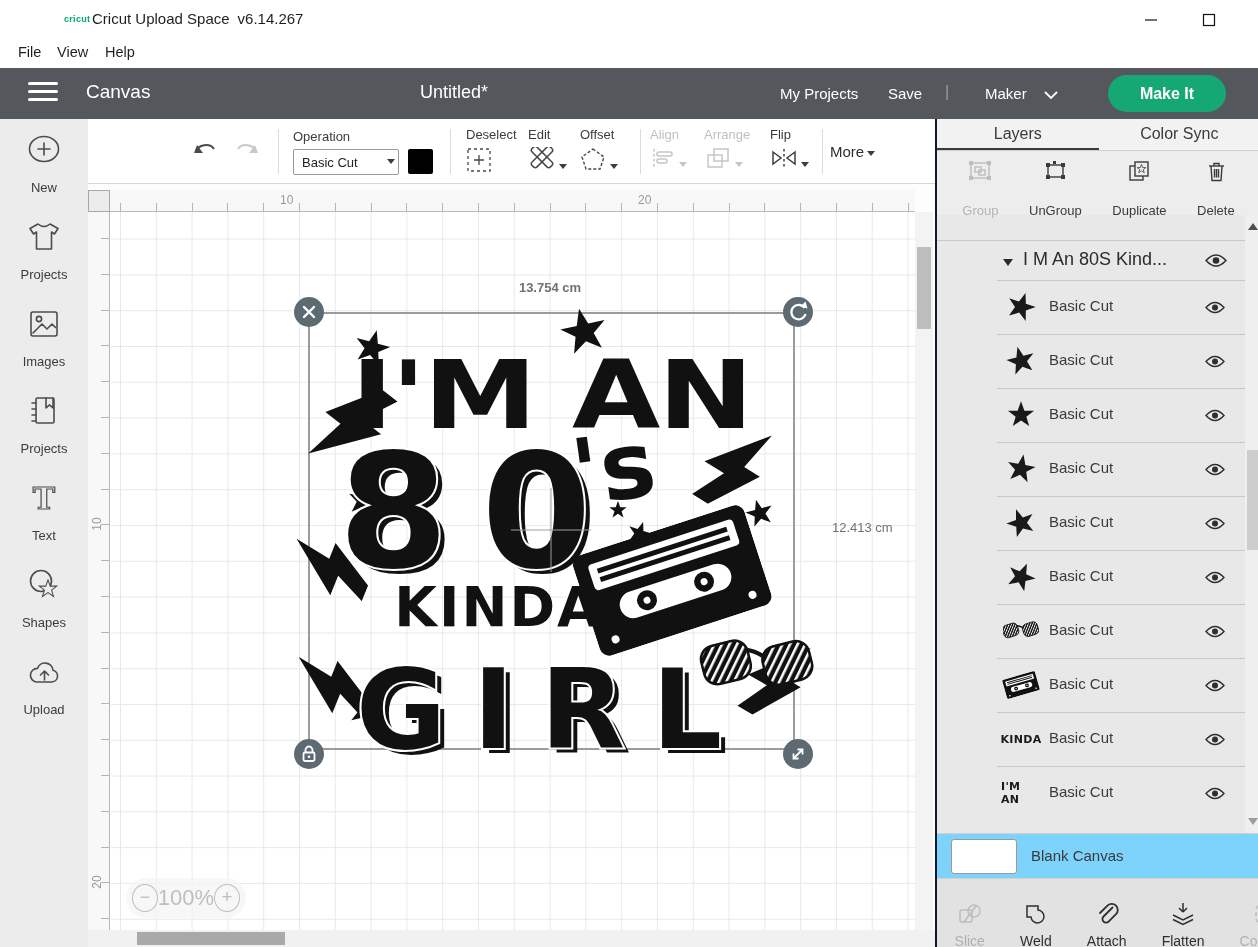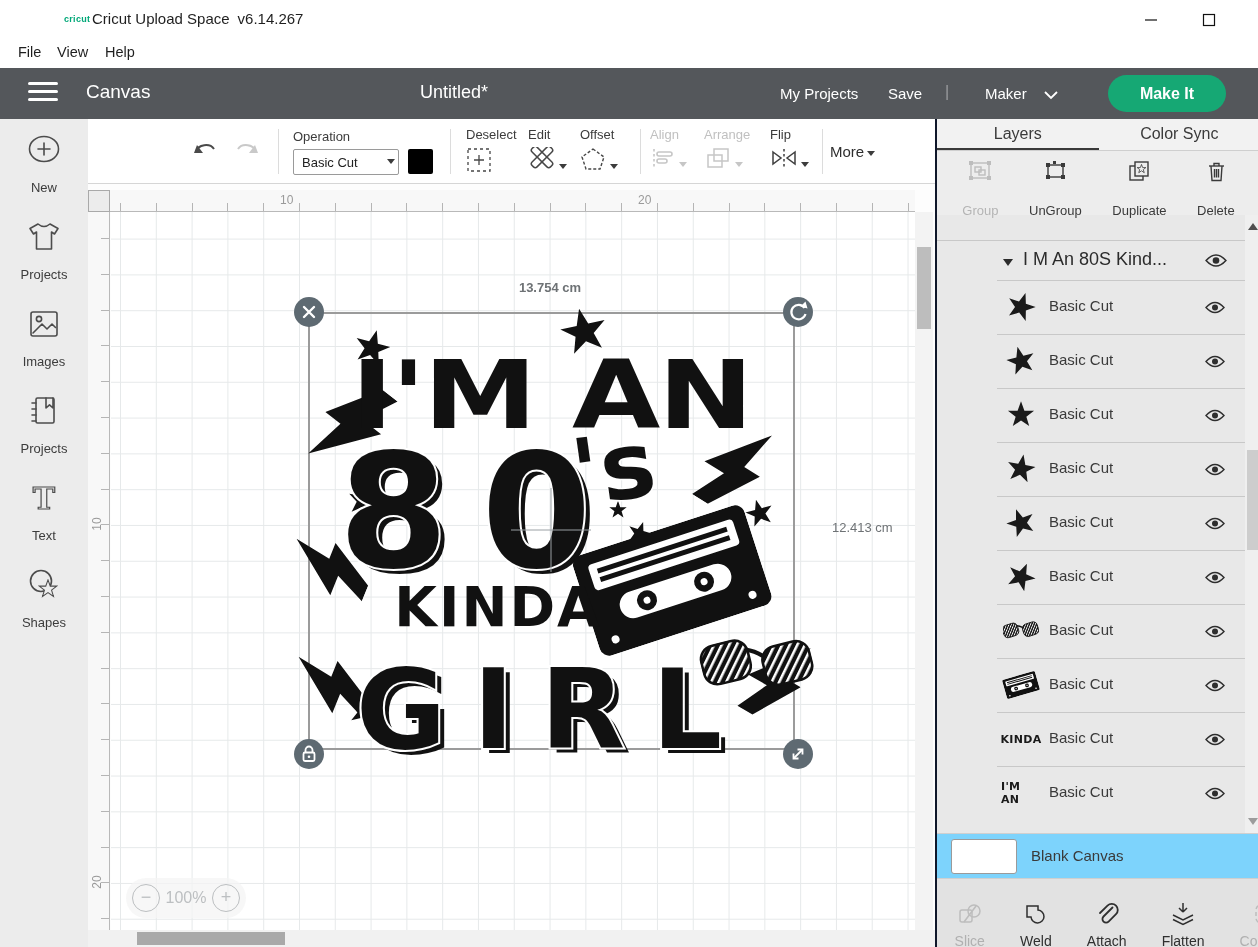--- a/index.html
+++ b/index.html
@@ -88,21 +88,21 @@
   #sel-width-label { position:absolute; left:392px; top:96px; width:140px; text-align:center;
     font-size:13px; color:#6e7275;font-weight:bold; }
   #sel-height-label { position:absolute; left:744px; top:336px; font-size:13px; color:#6e7275; }
 
   
   #zoom-pill { position:absolute; left:38px; top:694px; width:120px; height:40px; border-radius:20px;
     background:rgba(244,244,244,.72); display:flex; align-items:center; justify-content:space-between;
     padding:0 6px; }
   .zoom-circle { width:28px; height:28px; border-radius:50%; border:1.5px solid #bcbfc1; color:#bcbfc1;
     font-size:18px; line-height:25px; text-align:center; background:transparent; cursor:pointer; }
-  #zoom-level { font-size:16px; color:#bcbfc1; }
+  #zoom-level { font-size:22px; color:#bcbfc1; }
 
   
   #v-scroll { position:absolute; left:827px; top:28px; width:18px; height:718px; background:#f3f3f3; }
   #v-scroll-thumb { position:absolute; left:2px; top:35px; width:14px; height:82px; background:#bdbdbd; cursor:pointer; }
   #h-scroll { position:absolute; left:0px; top:746px; width:847px; height:17px; background:#f1f1f1; }
   #h-scroll-thumb { position:absolute; left:49px; top:2px; width:148px; height:13px; background:#a9a9a9; cursor:pointer; }
 
   
   #right-panel { position:absolute; left:935px; top:119px; width:323px; height:828px; background:#e8e8e8;
     border-left:2px solid #0f172a; }
@@ -277,20 +277,29 @@
   </div>
   <div class="side-item">
     <svg width="38" height="34">
         <g class="sicon">
       <circle cx="16" cy="13" r="10.5"></circle>
         </g>
       <use href="#sym-star" x="13" y="11" width="20" height="20" fill="#ececec" stroke="#4c4c4c" stroke-width="0.12"></use>
       </svg>
     <span class="side-label">Shapes</span>
   </div>
+  <div class="side-item">
+    <svg width="38" height="34">
+        <g class="sicon">
+      <path d="M12,27 H27 a6,6 0 0 0 1,-11.8 a8,8 0 0 0 -15.5,-1.8 a5.6,5.6 0 0 0 -0.5,13.6 Z"></path>
+      <path d="M19.5,25 V16 M19.5,16 l-4,4 M19.5,16 l4,4"></path>
+        </g>
+      </svg>
+    <span class="side-label">Upload</span>
+  </div>
 </div>
 
 <div id="toolbar">
   <span id="undo-btn">
     <svg width="30" height="26">
         <path d="M5,15 C7,7 19,6 23,12" fill="none" stroke="#4a4a4a" stroke-width="2"></path>
       <polygon points="3,16 12,16 6,8" fill="#4a4a4a"></polygon>
       </svg></span>
   <span id="redo-btn">
     <svg width="30" height="26">

